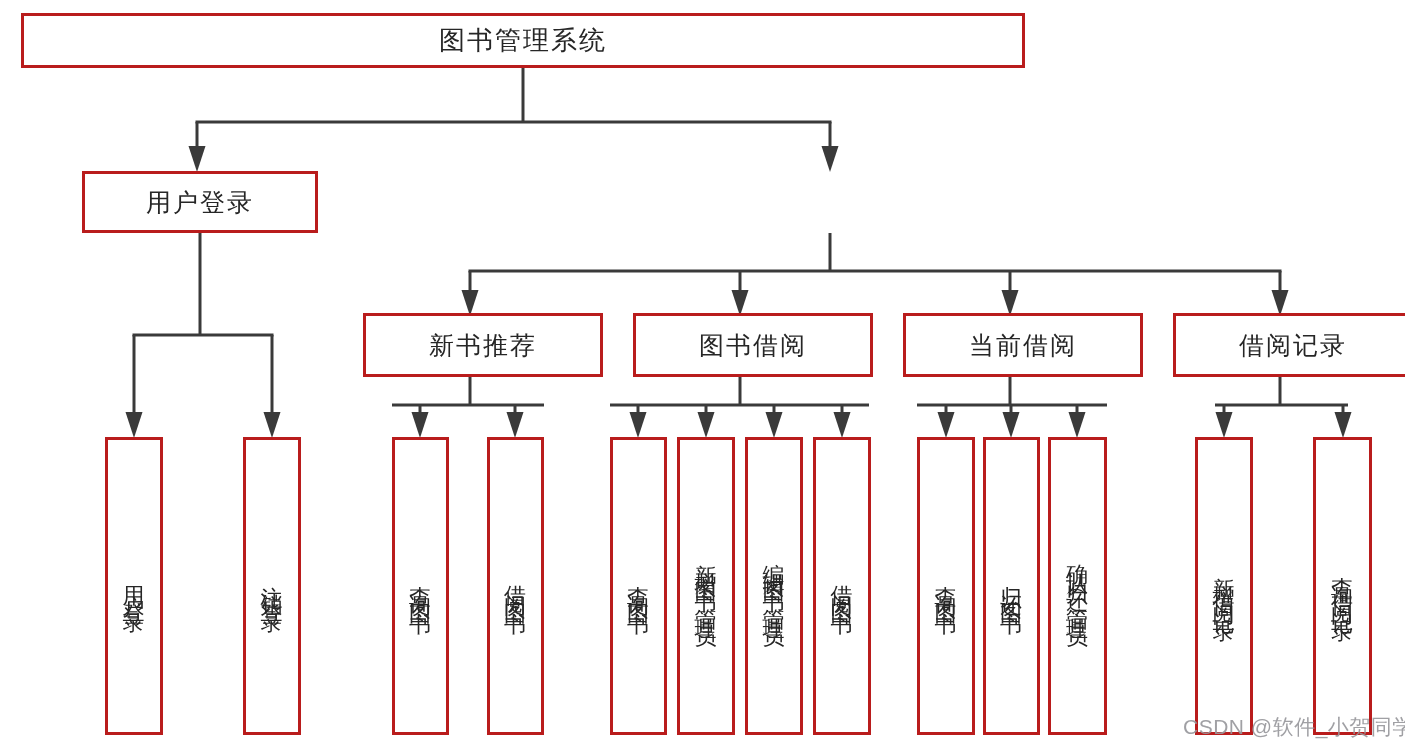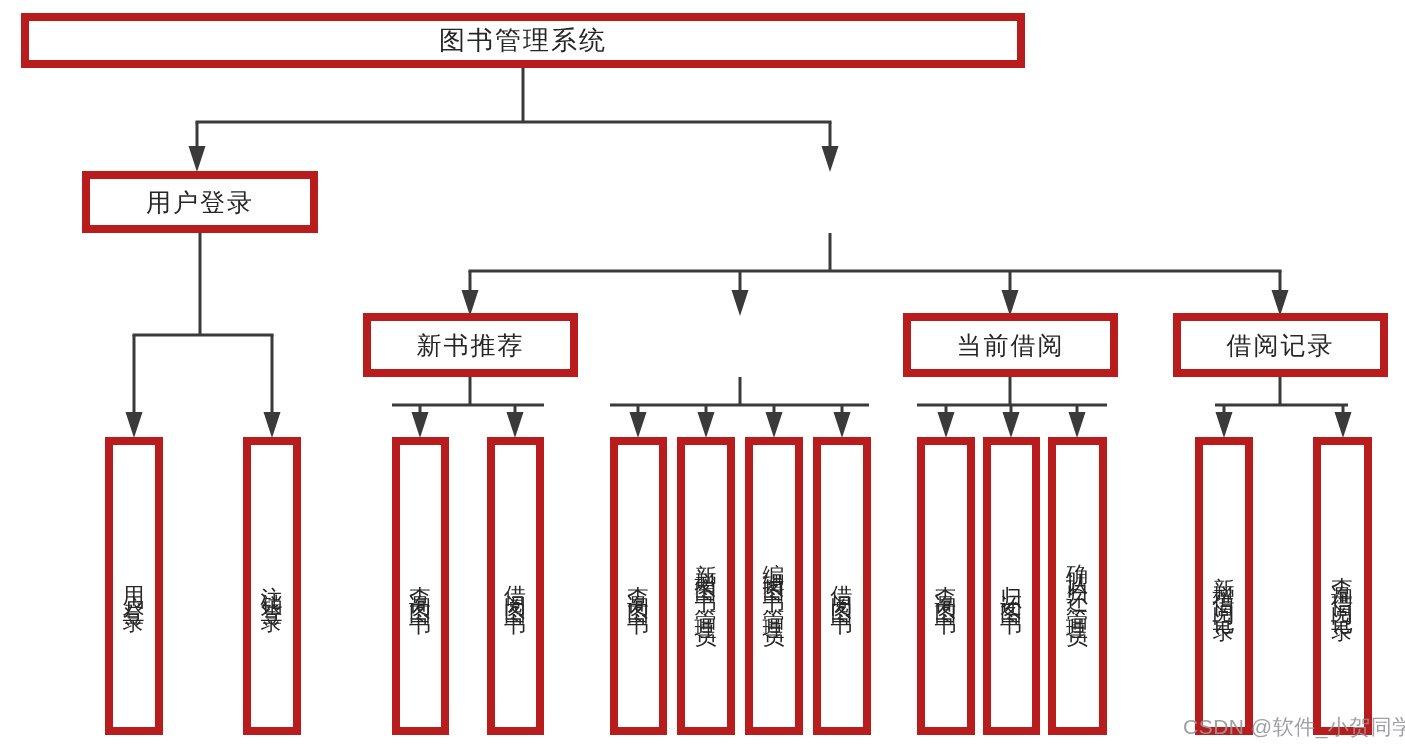--- a/index.html
+++ b/index.html
@@ -14,34 +14,34 @@
   }
   #wires {
     position: absolute;
     left: 0; top: 0;
     z-index: 1;
   }
   .box {
     position: absolute;
     box-sizing: border-box;
     background: #ffffff;
-    border: 8px solid #b91c1c;
+    border: 3px solid #b91c1c;
     display: flex;
     align-items: center;
     justify-content: center;
     z-index: 2;
   }
   .hbox {
     font-size: 25px;
     letter-spacing: 2px;
     white-space: nowrap;
   }
   .rootbox  { left: 21px;  top: 13px;  width: 1004px; height: 55px; font-size: 26px; }
   .l2box    { top: 171px; width: 236px; height: 62px; }
-  .l3box    { top: 313px; width: 215px; height: 64px; }
+  .l3box    { top: 313px; width: 240px; height: 64px; }
   .vbox     { top: 437px; height: 298px; }
   .vlabel {
     writing-mode: vertical-rl;
     text-orientation: mixed;
     font-size: 22px;
     line-height: 1.05;
     letter-spacing: 9px;
     white-space: nowrap;
   }
   #watermark {
@@ -129,20 +129,23 @@
     <span>图书管理系统</span>
   </div>
 
   <div class="box hbox l2box" style="left:82px">
     <span>用户登录</span>
   </div>
 
   <div class="box hbox l3box" style="left:363px">
     <span>新书推荐</span>
   </div>
+  <div class="box hbox l3box" style="left:633px">
+    <span>图书借阅</span>
+  </div>
   <div class="box hbox l3box" style="left:903px">
     <span>当前借阅</span>
   </div>
   <div class="box hbox l3box" style="left:1173px">
     <span>借阅记录</span>
   </div>
 
   <div class="box vbox" style="left:105px;width:58px">
     <span class="vlabel">用户登录</span>
   </div>

